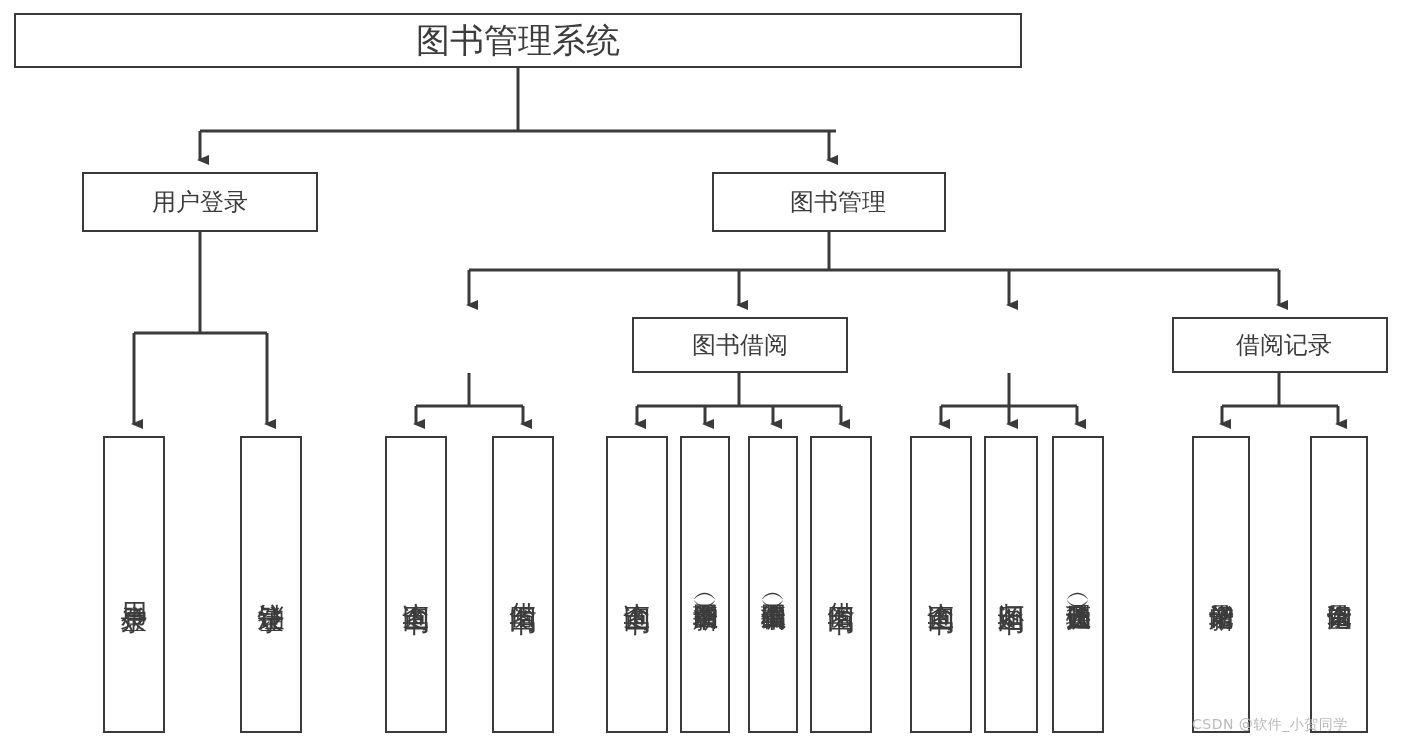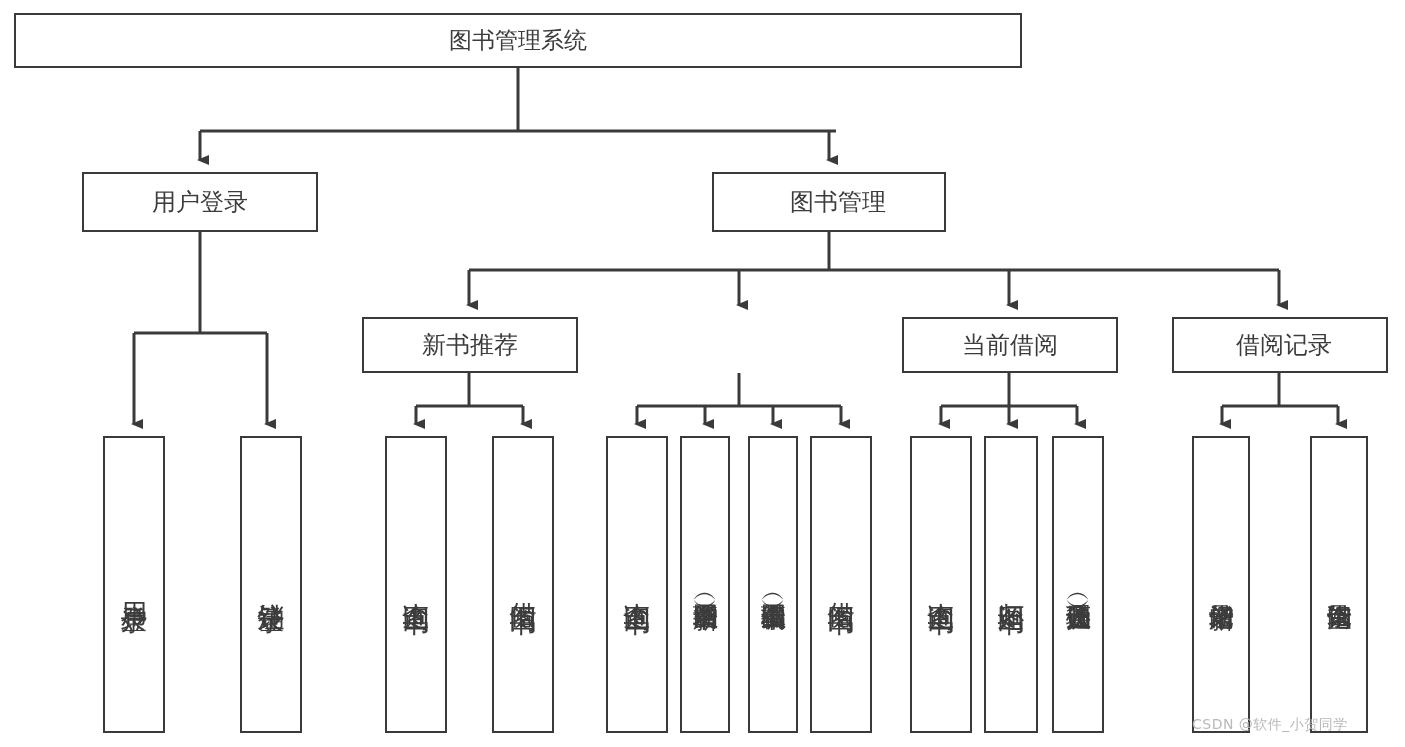--- a/index.html
+++ b/index.html
@@ -6,21 +6,21 @@
   body{font-family:"DejaVu Sans","Liberation Sans",sans-serif;}
   #canvas{position:relative;width:1405px;height:747px;background:#ffffff;overflow:hidden;}
   svg.edges{position:absolute;left:0;top:0;width:1405px;height:747px;pointer-events:none;}
 
   .node{position:absolute;box-sizing:border-box;background:#ffffff;border:2.5px solid #3a3a3a;
         display:flex;align-items:center;justify-content:center;}
   .node .lbl{color:#3c3c3c;line-height:1.12;text-align:center;white-space:pre-wrap;}
 
   
   .h .lbl{font-size:24px;}
-  .root .lbl{font-size:23px;}
+  .root .lbl{font-size:34px;}
 
   
   .v{padding:8px 0;}
   .v .lbl{writing-mode:vertical-rl;text-orientation:upright;font-size:27px;letter-spacing:2px;}
   .v.tight .lbl{font-size:25px;letter-spacing:0px;}
 
   .watermark{position:absolute;color:#b9b9b9;font-size:14px;letter-spacing:.5px;white-space:nowrap;}
 </style>
 </head>
 <body>
@@ -81,25 +81,22 @@
     <span class="lbl">图书管理系统</span>
   </div>
 
   <div class="node h" style="left:82px;top:172px;width:236px;height:60px;">
     <span class="lbl">用户登录</span>
   </div>
   <div class="node h" style="left:712px;top:172px;width:234px;height:60px;padding-left:18px;">
     <span class="lbl">图书管理</span>
   </div>
 
-  <div class="node h" style="left:362px;top:317px;width:216px;height:56px;">
-    <span class="lbl">新书推荐</span>
-  </div>
-  <div class="node h" style="left:902px;top:317px;width:216px;height:56px;">
-    <span class="lbl">当前借阅</span>
+  <div class="node h" style="left:632px;top:317px;width:216px;height:56px;">
+    <span class="lbl">图书借阅</span>
   </div>
   <div class="node h" style="left:1172px;top:317px;width:216px;height:56px;padding-left:8px;">
     <span class="lbl">借阅记录</span>
   </div>
 
   <div class="node v" style="left:103px;top:436px;width:62px;height:297px;">
     <span class="lbl">用户登录</span>
   </div>
   <div class="node v" style="left:240px;top:436px;width:62px;height:297px;">
     <span class="lbl">注销登录</span>

